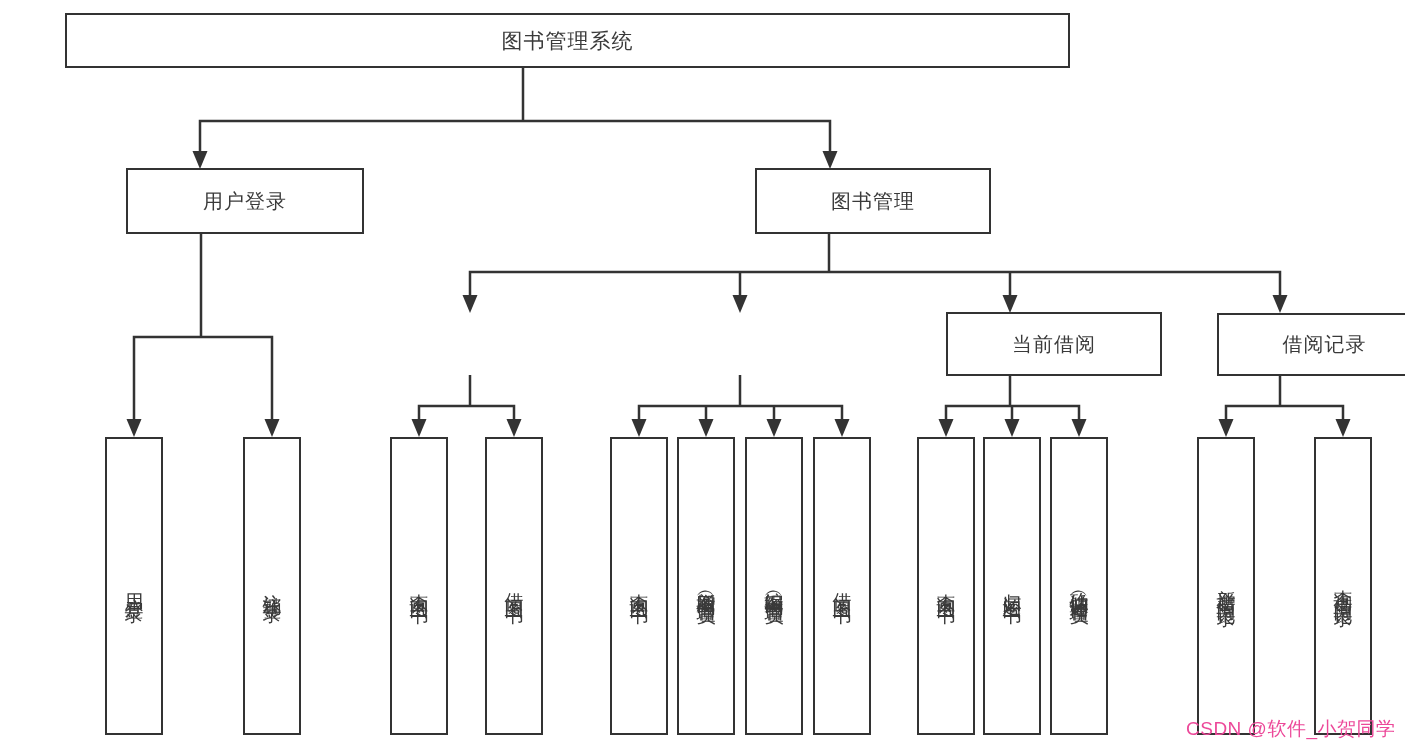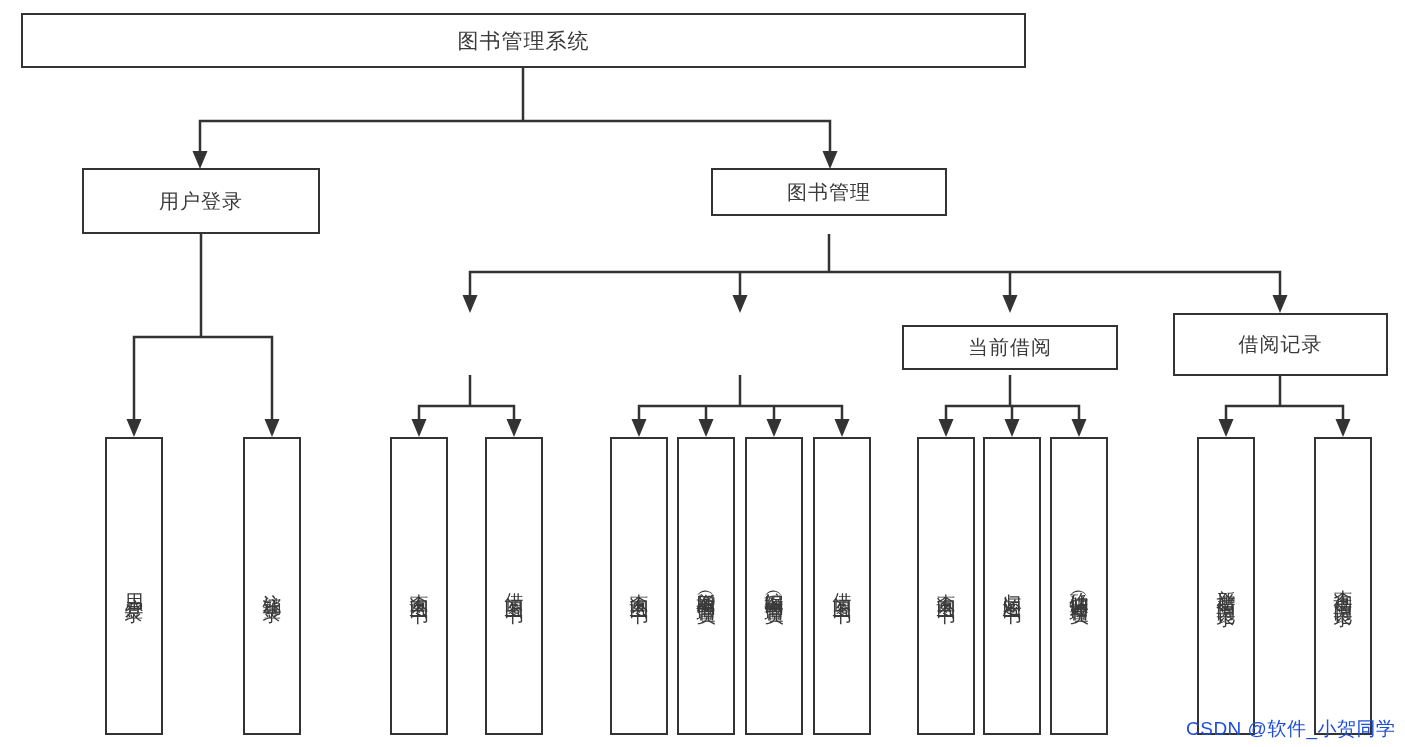--- a/index.html
+++ b/index.html
@@ -8,34 +8,34 @@
     width:1405px;height:747px;
     background:#ffffff;
     font-family:"Liberation Sans","DejaVu Sans",sans-serif;
     overflow:hidden;
   }
   #connectors{position:absolute;left:0;top:0;z-index:0;}
   .hnode{
     position:absolute;z-index:1;box-sizing:border-box;
     background:#ffffff;border:2.5px solid #333333;
     display:flex;align-items:center;justify-content:center;
-    color:#3a3a3a;font-size:20px;letter-spacing:1px;
+    color:#3a3a3a;font-size:20px;letter-spacing:1px;margin-left:44px;
   }
   .hnode.root{font-size:21px;}
   .vnode{
     position:absolute;z-index:1;box-sizing:border-box;
     background:#ffffff;border:2.5px solid #333333;
     top:437px;width:58px;height:298px;
     writing-mode:vertical-rl;text-orientation:upright;
     text-align:center;line-height:53px;
     color:#3a3a3a;font-size:19px;letter-spacing:4px;
   }
   #watermark{
     position:absolute;z-index:2;left:1186px;top:716px;
-    color:#1d4ed8;font-size:19px;letter-spacing:0.5px;
+    color:#ec4899;font-size:19px;letter-spacing:0.5px;
     white-space:nowrap;
   }
 </style>
 </head>
 <body>
 
 <div id="canvas">
 
   <svg id="connectors" width="1405" height="747" viewBox="0 0 1405 747">
     <g stroke="#333333" stroke-width="2.5" fill="none">
@@ -73,23 +73,23 @@
       <polygon points="1004.5,419 1019.5,419 1012,437"></polygon>
       <polygon points="1071.5,419 1086.5,419 1079,437"></polygon>
       <polygon points="1218.5,419 1233.5,419 1226,437"></polygon>
       <polygon points="1335.5,419 1350.5,419 1343,437"></polygon>
     </g>
   </svg>
 
   <div class="hnode root" style="left:21px;top:13px;width:1005px;height:55px;">图书管理系统</div>
 
   <div class="hnode" style="left:82px;top:168px;width:238px;height:66px;">用户登录</div>
-  <div class="hnode" style="left:711px;top:168px;width:236px;height:48px;">图书管理</div>
+  <div class="hnode" style="left:711px;top:168px;width:236px;height:66px;">图书管理</div>
 
-  <div class="hnode" style="left:902px;top:325px;width:216px;height:45px;">当前借阅</div>
+  <div class="hnode" style="left:902px;top:312px;width:216px;height:64px;">当前借阅</div>
   <div class="hnode" style="left:1173px;top:313px;width:215px;height:63px;">借阅记录</div>
 
   <div class="vnode" style="left:105px;">用户登录</div>
   <div class="vnode" style="left:243px;">注销登录</div>
 
   <div class="vnode" style="left:390px;">查询图书</div>
   <div class="vnode" style="left:485px;">借阅图书</div>
 
   <div class="vnode" style="left:610px;">查询图书</div>
   <div class="vnode" style="left:677px;letter-spacing:2px;">新增图书（管理员）</div>

